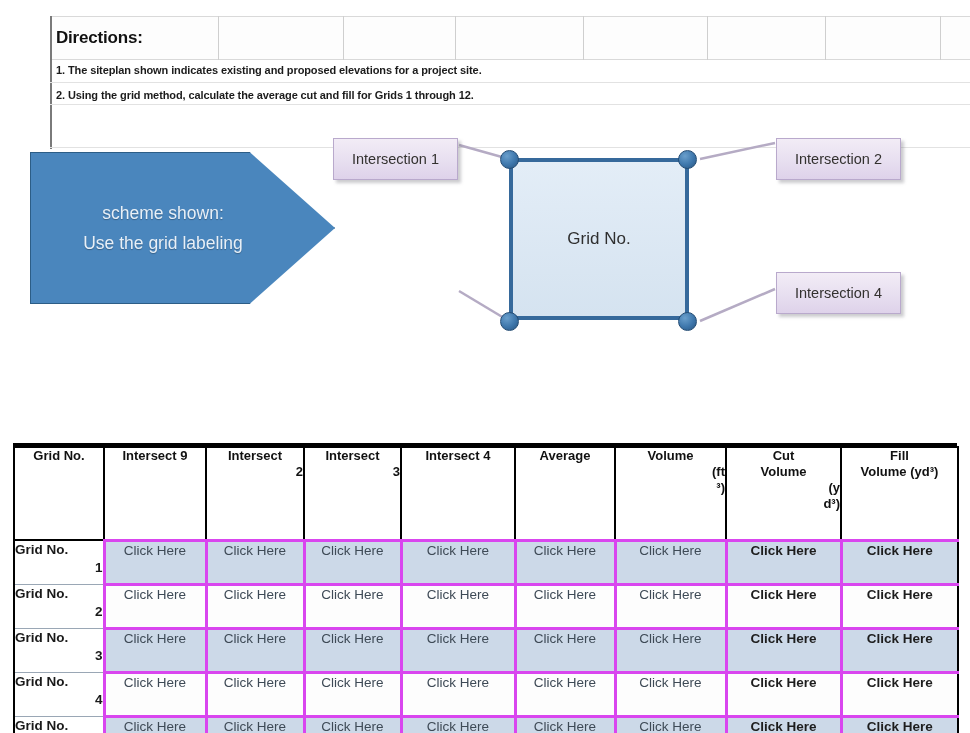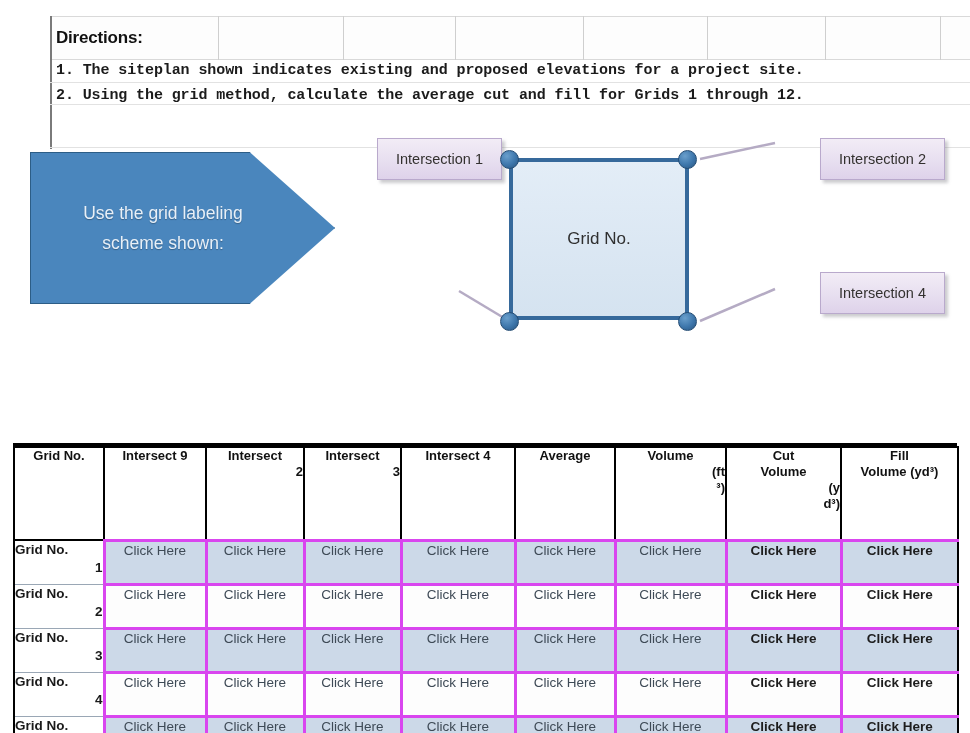--- a/index.html
+++ b/index.html
@@ -24,22 +24,22 @@
   .ss-vline { position:absolute; top:0; height:44px; width:1px; background:#cfcfcf; }
   .ss-leftedge { position:absolute; left:50px; top:0; width:2px; height:133px; background:#7a7a7a; }
 
   .dir-title {
     position:absolute; left:56px; top:12px;
     font-size:17px; font-weight:bold; color:#111;
     letter-spacing:-0.2px;
   }
   .dir-line {
     position:absolute; left:56px;
-    font-size:15px; font-weight:bold; color:#1b1b1b;
-    line-height:13px; letter-spacing:-0.1px;font-family:Liberation Mono, monospace;
+    font-size:11px; font-weight:bold; color:#1b1b1b;
+    line-height:13px; letter-spacing:-0.1px;
   }
   .dir-1 { top:48px; }
   .dir-2 { top:73px; }
   .dir-3 { top:93px; right:6px; }
   .ss-hr { position:absolute; left:50px; right:0; height:1px; background:#e2e2e2; }
 
   
   .diagram { position:absolute; left:0; top:133px; width:970px; height:300px; }
 
   .arrow-cal {
@@ -55,21 +55,21 @@
     text-align:center;
     text-shadow:0 1px 1px rgba(0,0,0,.28);
   }
 
   .ix-box {
     position:absolute; width:125px; height:42px;
     background:linear-gradient(180deg,#f2ecf6 0%,#e7dff0 55%,#ded2ea 100%);
     border:1px solid #b9a9cc;
     box-shadow:3px 3px 3px rgba(120,120,130,.38);
     display:flex; align-items:center; justify-content:center;
-    font-size:14.5px; color:#33312f;margin-left:44px;
+    font-size:14.5px; color:#33312f;
   }
   .ix1 { left:333px; top:5px; }
   .ix2 { left:776px; top:5px; }
   .ix3 { left:333px; top:139px; }
   .ix4 { left:776px; top:139px; }
 
   .grid-sq {
     position:absolute; left:509px; top:25px; width:180px; height:162px;
     background:linear-gradient(180deg,#e3edf7 0%,#d5e3f0 100%);
     border:4px solid #36699b;
@@ -157,22 +157,22 @@
 
     <svg class="conn">
       <line x1="459" y1="12" x2="509" y2="26" stroke="#b5abc4" stroke-width="2.5"></line>
       <line x1="700" y1="26" x2="775" y2="10" stroke="#b5abc4" stroke-width="2.5"></line>
       <line x1="459" y1="158" x2="509" y2="188" stroke="#b5abc4" stroke-width="2.5"></line>
       <line x1="700" y1="188" x2="775" y2="156" stroke="#b5abc4" stroke-width="2.5"></line>
     </svg>
 
     <div class="arrow-cal">
       <div class="arrow-cal-txt">
+        <div>scheme shown:</div>
         <div>Use the grid labeling</div>
-        <div>scheme shown:</div>
       </div>
     </div>
 
     <div class="ix-box ix1">Intersection 1</div>
     <div class="ix-box ix2">Intersection 2</div>
     <div class="ix-box ix4">Intersection 4</div>
 
     <div class="grid-sq">Grid No.</div>
 
     <div class="node n1"></div>

